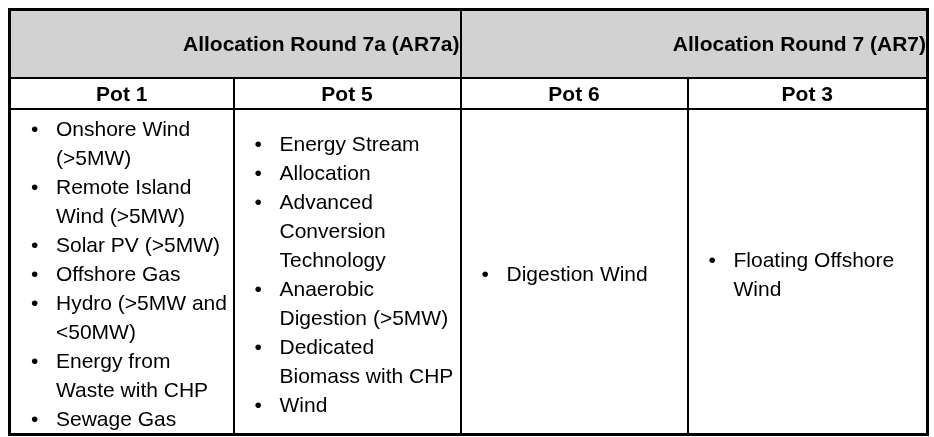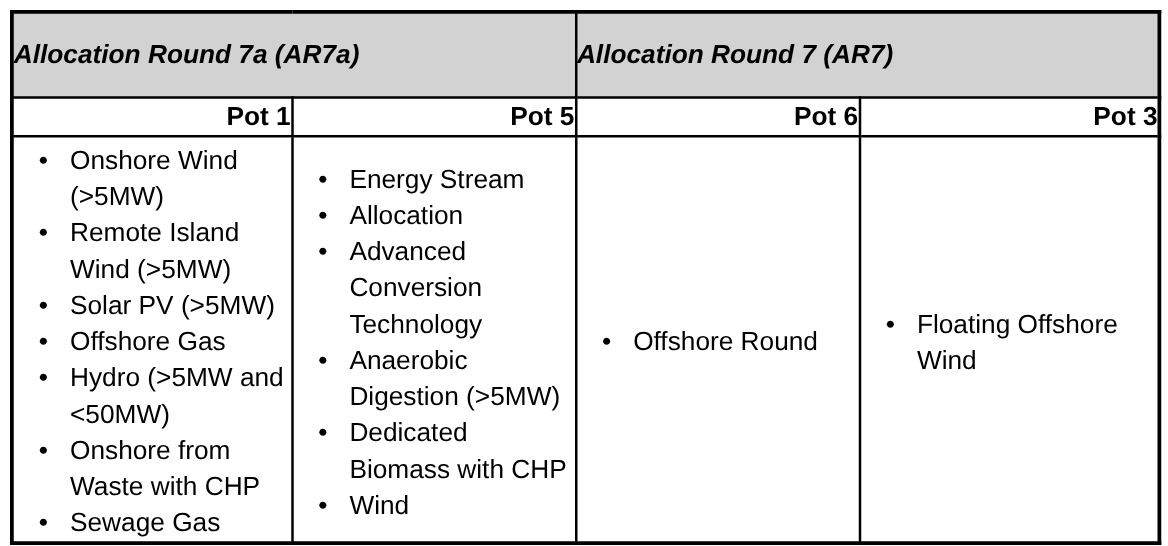--- a/index.html
+++ b/index.html
@@ -27,27 +27,26 @@
   table.alloc td, table.alloc th{
     border:2px solid var(--border);
     padding:0;
     font-size:21px;
     vertical-align:middle;
   }
   th.group-header{
     background:var(--header-bg);
     height:66px;
     font-weight:bold;
-    text-align:left;
-    font-style:italic;
+    text-align:right;
   }
   th.pot-header{
     height:29px;
     font-weight:bold;
-    text-align:right;
+    text-align:center;
     background:#ffffff;
   }
   td.pot-cell{
     vertical-align:top;
     background:#ffffff;
   }
   ul.items{
     list-style:none;
     margin:4px 0 0 0;
     padding:0 5px 0 0;
@@ -86,37 +85,37 @@
       <th class="pot-header">Pot 3</th>
     </tr>
     <tr>
       <td class="pot-cell">
         <ul class="items">
           <li><span class="bullet">•</span><span>Onshore Wind (&gt;5MW)</span></li>
           <li><span class="bullet">•</span><span>Remote Island Wind (&gt;5MW)</span></li>
           <li><span class="bullet">•</span><span>Solar PV (&gt;5MW)</span></li>
           <li><span class="bullet">•</span><span>Offshore Gas</span></li>
           <li><span class="bullet">•</span><span>Hydro (&gt;5MW and &lt;50MW)</span></li>
-          <li><span class="bullet">•</span><span>Onshore from Waste with CHP</span></li>
+          <li><span class="bullet">•</span><span>Energy from Waste with CHP</span></li>
           <li><span class="bullet">•</span><span>Sewage Gas</span></li>
         </ul>
       </td>
       <td class="pot-cell">
         <ul class="items">
           <li><span class="bullet">•</span><span>Energy Stream</span></li>
           <li><span class="bullet">•</span><span>Allocation</span></li>
           <li><span class="bullet">•</span><span>Advanced Conversion Technology</span></li>
           <li><span class="bullet">•</span><span>Anaerobic Digestion (&gt;5MW)</span></li>
           <li><span class="bullet">•</span><span>Dedicated Biomass with CHP</span></li>
           <li><span class="bullet">•</span><span>Wind</span></li>
         </ul>
       </td>
       <td class="pot-cell">
         <ul class="items">
-          <li><span class="bullet">•</span><span>Offshore Round</span></li>
+          <li><span class="bullet">•</span><span>Digestion Wind</span></li>
         </ul>
       </td>
       <td class="pot-cell">
         <ul class="items">
           <li><span class="bullet">•</span><span>Floating Offshore Wind</span></li>
         </ul>
       </td>
     </tr>
   </tbody>
     </table>

